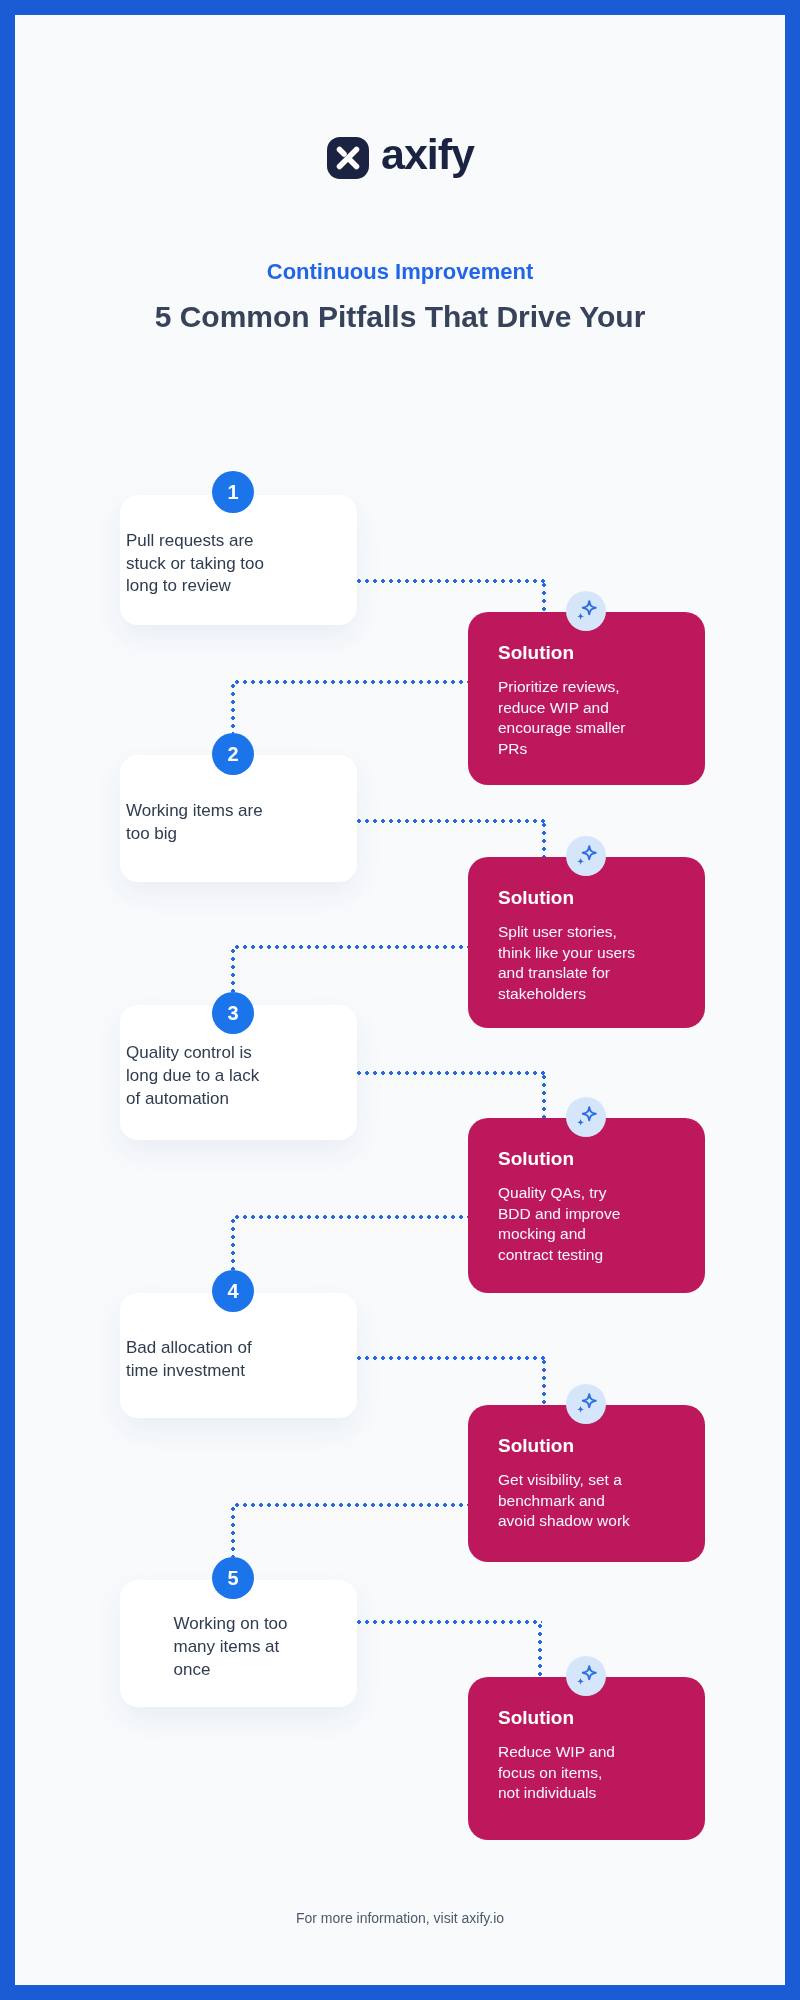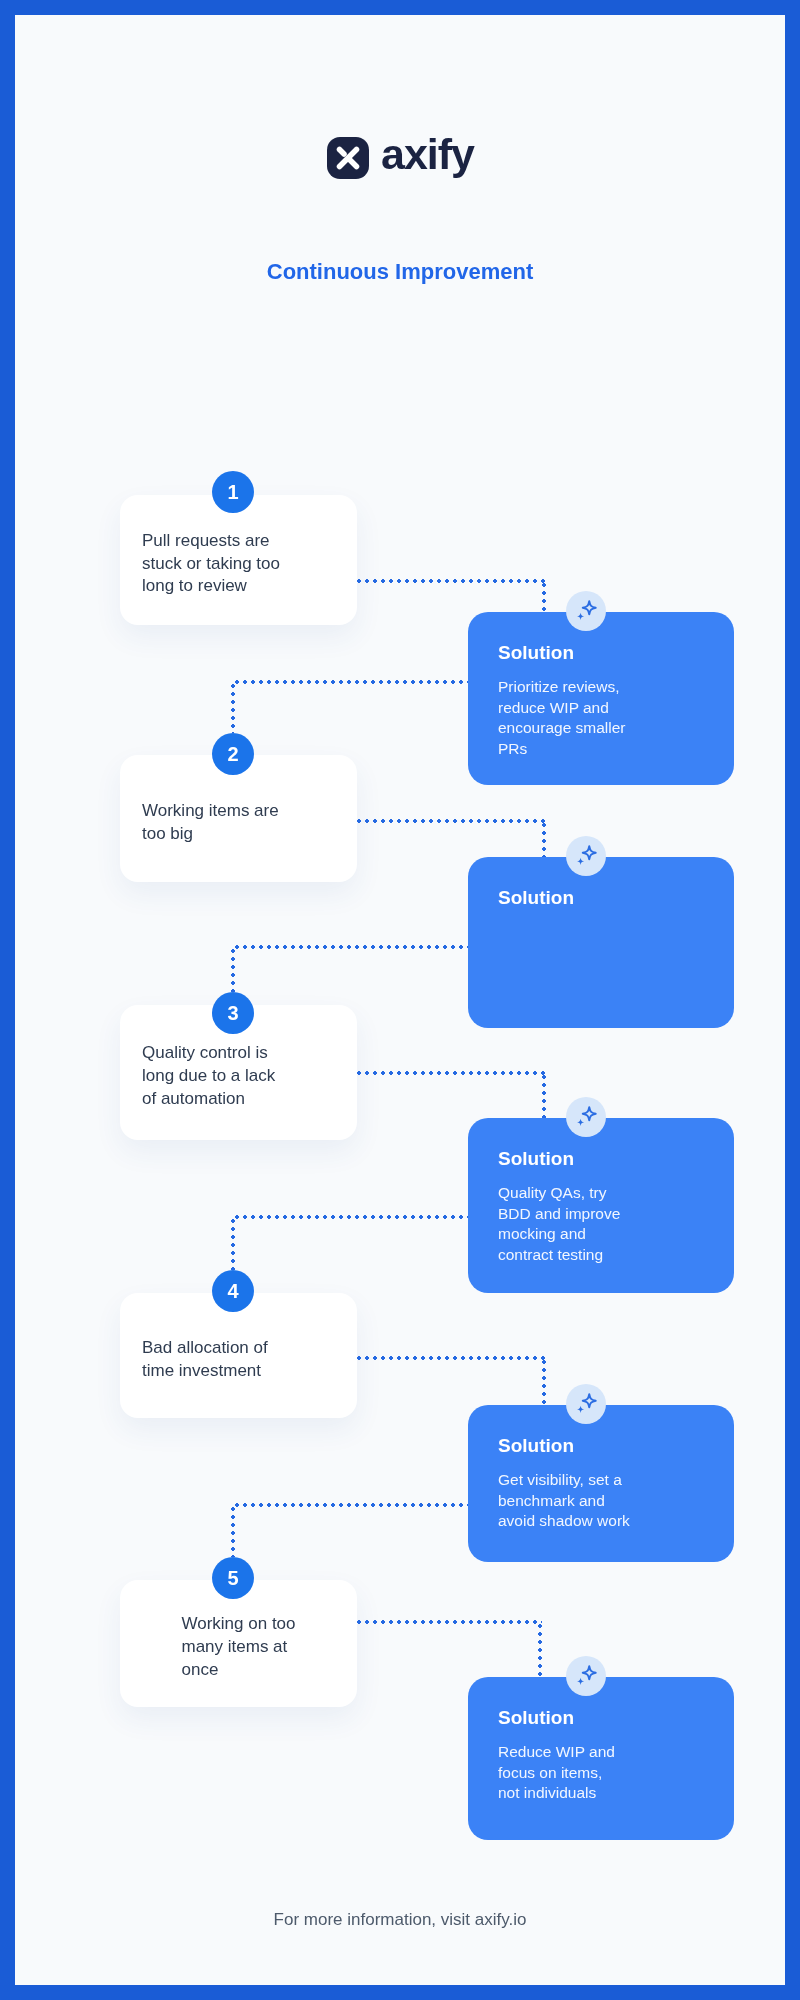--- a/index.html
+++ b/index.html
@@ -11,51 +11,51 @@
   }
   
   .logo-row{position:absolute;top:118px;left:0;width:770px;display:flex;justify-content:center;align-items:center;gap:11px;}
   .logo-word{font-size:43px;font-weight:700;color:#1b2342;letter-spacing:-1px;line-height:1;padding-bottom:6px;}
   .eyebrow{position:absolute;top:244px;left:0;width:770px;text-align:center;font-size:22px;font-weight:700;color:#2166e8;}
   .title{position:absolute;top:284px;left:0;width:770px;text-align:center;font-size:30px;font-weight:700;color:#36435a;line-height:1.2;}
   
   .card{
     position:absolute;left:105px;width:237px;background:#ffffff;border-radius:18px;
     box-shadow:0 12px 28px rgba(40,80,160,0.07);
-    display:flex;align-items:center;padding:14px 22px 6px 22px;
+    display:flex;align-items:center;padding:14px 22px 6px 6px;
   }
   .card-text{font-size:17px;line-height:1.35;font-weight:500;color:#2f3c50;white-space:pre-line;}
   .num-circle{
     position:absolute;left:197px;width:42px;height:42px;border-radius:50%;
     background:#1b74ea;color:#ffffff;font-size:20px;font-weight:700;
     display:flex;align-items:center;justify-content:center;z-index:3;
   }
   
   .sol{
-    position:absolute;left:453px;width:266px;background:#3b82f6;border-radius:20px;
+    position:absolute;left:453px;width:237px;background:#be185d;border-radius:20px;
     padding:30px 34px 0 30px;z-index:2;
   }
   .sol-title{color:#ffffff;font-size:19px;font-weight:700;margin-bottom:9px;}
   .sol-text{color:#f2f7ff;font-size:15.5px;line-height:1.33;white-space:pre-line;margin-top:13px;}
   .badge{
     position:absolute;width:40px;height:40px;border-radius:50%;background:#d6e6fa;
     display:flex;align-items:center;justify-content:center;z-index:4;
   }
   
   .dot-h{
     position:absolute;height:4px;z-index:1;
     background-image:radial-gradient(circle 1.7px at 2px 2px,#2569e2 98%,transparent);
     background-size:8px 4px;background-repeat:repeat-x;
   }
   .dot-v{
     position:absolute;width:4px;z-index:1;
     background-image:radial-gradient(circle 1.7px at 2px 2px,#2569e2 98%,transparent);
     background-size:4px 8px;background-repeat:repeat-y;
   }
-  .footer{position:absolute;top:1895px;left:0;width:770px;text-align:center;font-size:17px;color:#4d5a6b;}
+  .footer{position:absolute;top:1895px;left:0;width:770px;text-align:center;font-size:14px;color:#4d5a6b;}
 </style>
 </head>
 <body>
 
 <div class="canvas">
 
   <div class="logo-row">
     <span style="display:inline-flex;">
       <svg width="44" height="44" viewBox="0 0 44 44">
         <rect x="1" y="1" width="42" height="42" rx="13" fill="#1b2342"></rect>
@@ -64,20 +64,21 @@
           <path d="M13.5 13.5 L18 18"></path>
           <path d="M23.5 23.5 L30.5 30.5"></path>
         </g>
       </svg>
     </span>
     <span class="logo-word">axify</span>
   </div>
 
   <div class="eyebrow">Continuous Improvement</div>
   <div class="title">
+    <div>5 Common Pitfalls That Drive Your</div>
   </div>
 
   <div class="num-circle" style="top:456px;">
       <span>1</span>
     </div>
   <div class="card" style="top:480px;height:130px;">
     <div class="card-text">Pull requests are
 stuck or taking too
 long to review</div>
   </div>
@@ -103,20 +104,24 @@
       <span>2</span>
     </div>
   <div class="card" style="top:740px;height:127px;">
     <div class="card-text">Working items are
 too big</div>
   </div>
   <div class="dot-h" style="left:342px;top:804px;width:188px;"></div>
   <div class="dot-v" style="left:527px;top:808px;height:34px;"></div>
   <div class="sol" style="top:842px;height:171px;">
     <div class="sol-title">Solution</div>
+    <div class="sol-text">Split user stories,
+think like your users
+and translate for
+stakeholders</div>
   </div>
   <div class="badge" style="left:551px;top:821px;">
     <svg width="26" height="26" viewBox="0 0 24 24">
       <path d="M15 3 C15.8 7.2 16.8 8.2 21 9 C16.8 9.8 15.8 10.8 15 15 C14.2 10.8 13.2 9.8 9 9 C13.2 8.2 14.2 7.2 15 3 Z" fill="none" stroke="#2b6de2" stroke-width="1.8" stroke-linejoin="round"></path>
       <path d="M7 13.5 C7.45 15.8 8 16.4 10.3 16.9 C8 17.3 7.45 17.9 7 20.2 C6.55 17.9 6 17.3 3.7 16.9 C6 16.4 6.55 15.8 7 13.5 Z" fill="#2b6de2"></path>
     </svg>
   </div>
   <div class="dot-h" style="left:220px;top:930px;width:233px;"></div>
   <div class="dot-v" style="left:216px;top:934px;height:43px;"></div>
 

